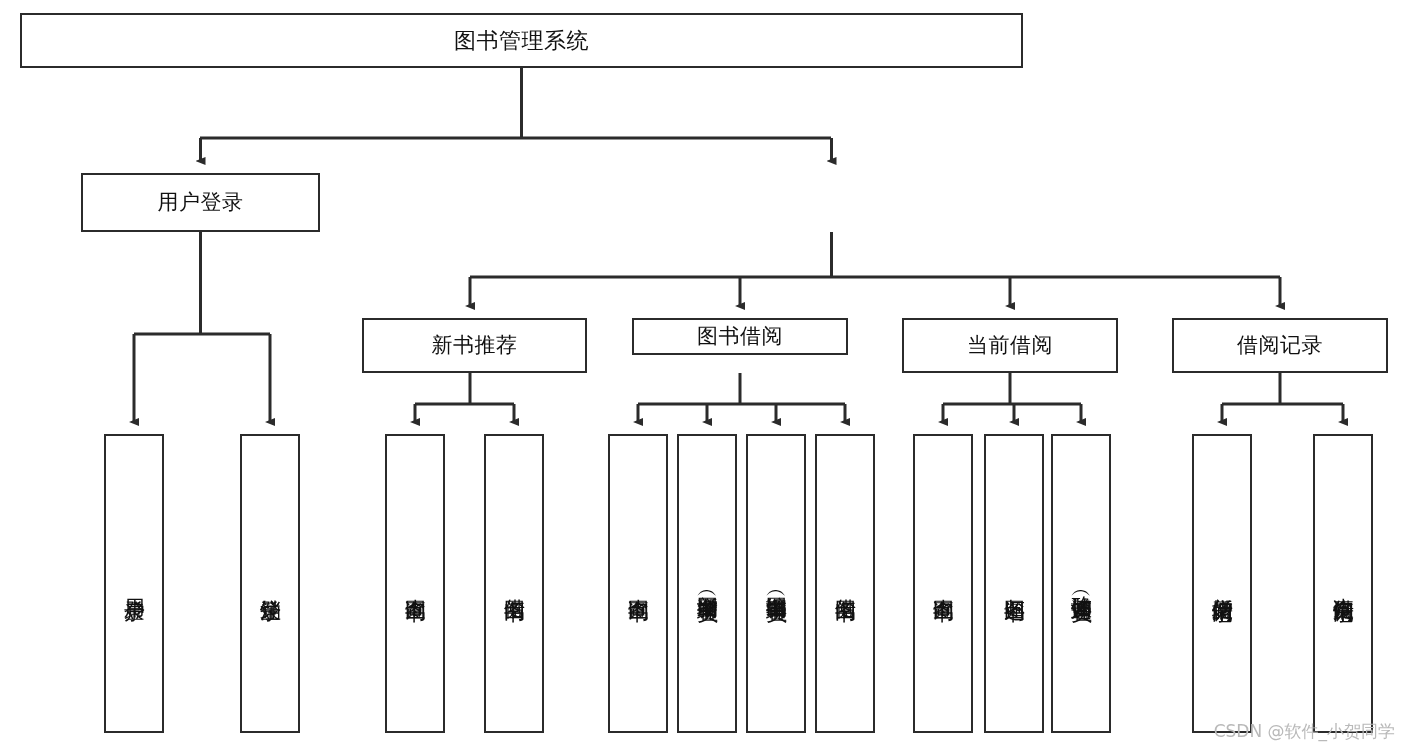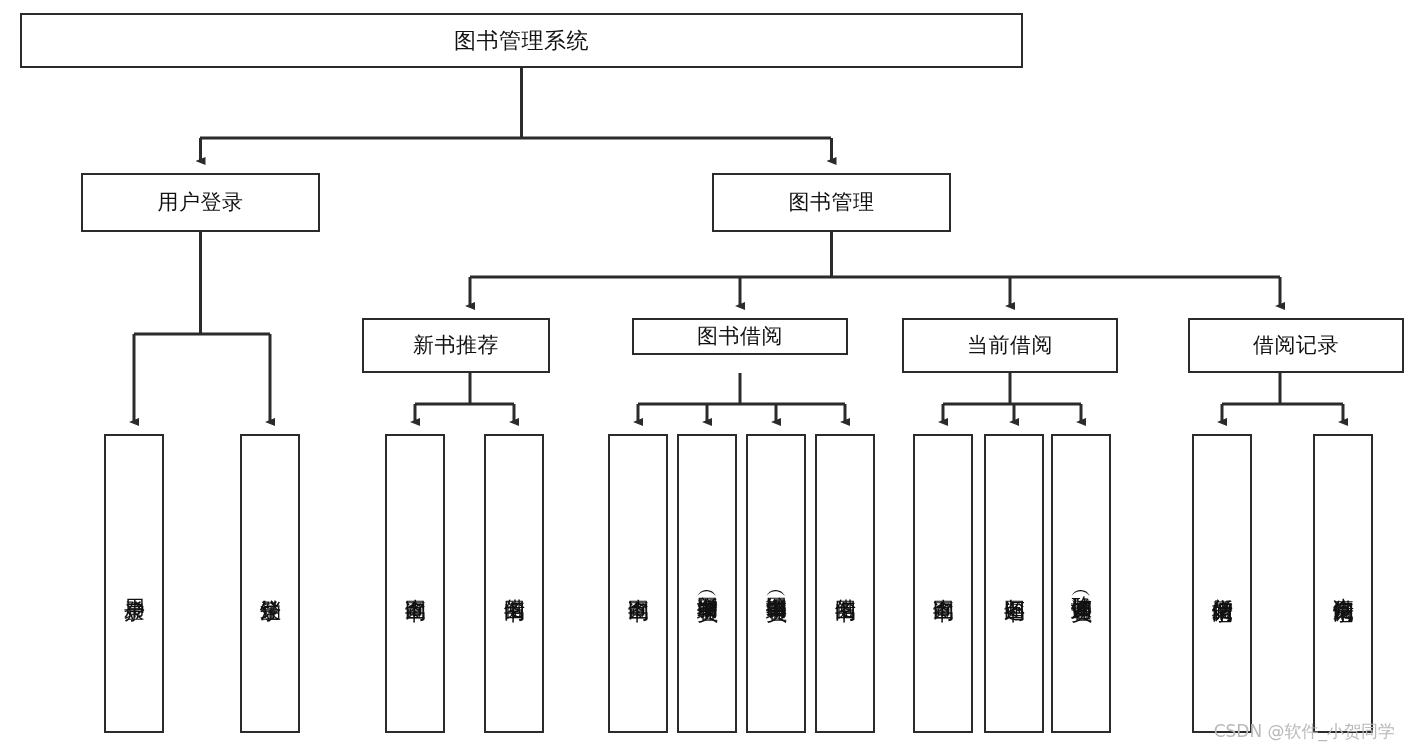--- a/index.html
+++ b/index.html
@@ -123,34 +123,31 @@
       </g>
   </svg>
 
   <div class="node horiz root" style="left:20px; top:13px; width:1003px; height:55px;">
     <span class="label">图书管理系统</span>
   </div>
 
   <div class="node horiz" style="left:81px; top:173px; width:239px; height:59px;">
     <span class="label">用户登录</span>
   </div>
-  <div class="node horiz" style="left:712px; top:173px; width:239px; height:59px;">
-    <span class="label">图书管理</span>
-  </div>
 
-  <div class="node horiz" style="left:362px; top:318px; width:188px; height:55px;">
+  <div class="node horiz" style="left:362px; top:318px; width:225px; height:55px;">
     <span class="label">新书推荐</span>
   </div>
   <div class="node horiz" style="left:632px; top:318px; width:216px; height:37px;">
     <span class="label">图书借阅</span>
   </div>
   <div class="node horiz" style="left:902px; top:318px; width:216px; height:55px;font-family:Liberation Serif, serif;">
     <span class="label">当前借阅</span>
   </div>
-  <div class="node horiz" style="left:1172px; top:318px; width:216px; height:55px;margin-left:16px;">
+  <div class="node horiz" style="left:1172px; top:318px; width:216px; height:55px;">
     <span class="label">借阅记录</span>
   </div>
 
   <div class="node vert" style="left:104px; top:434px; width:60px; height:299px;">
     <span class="label">用户登录</span>
   </div>
   <div class="node vert" style="left:240px; top:434px; width:60px; height:299px;">
     <span class="label">注销登录</span>
   </div>
 

